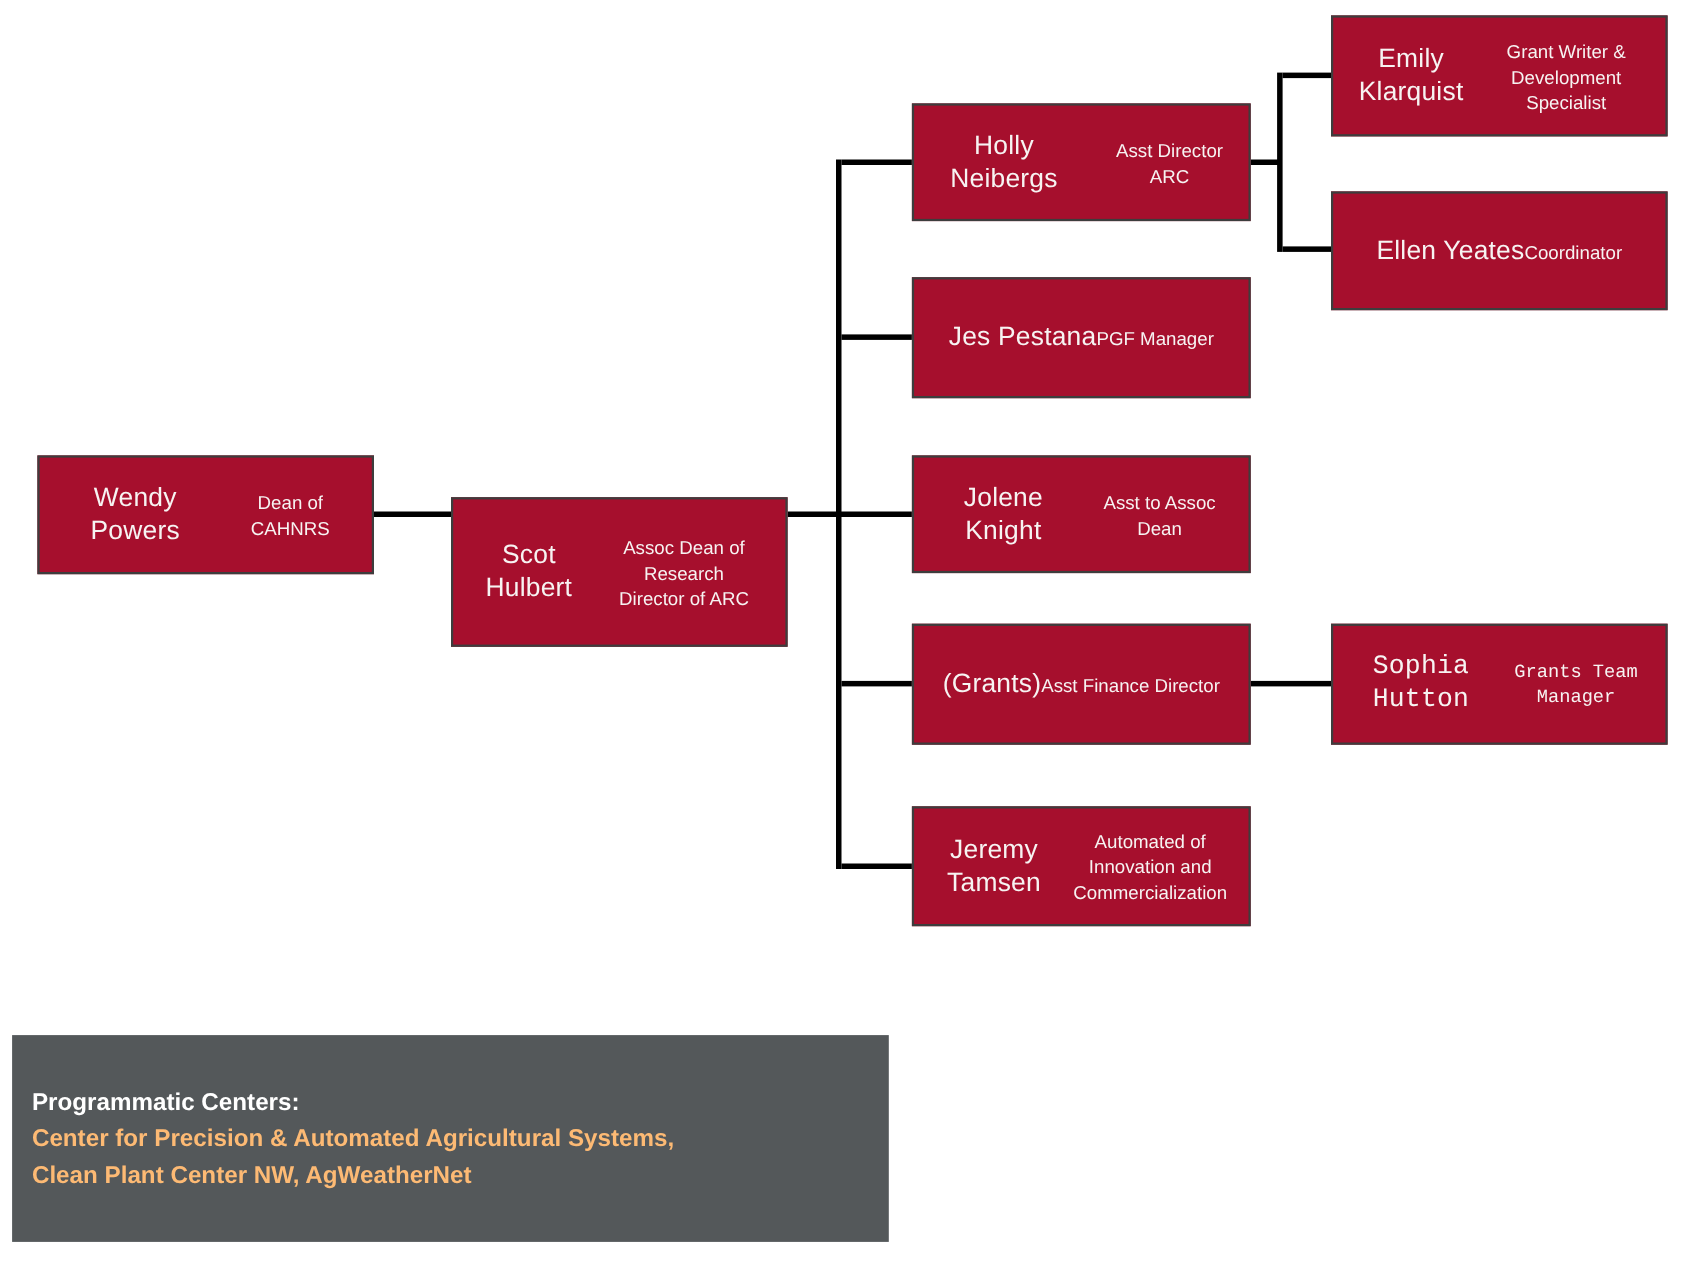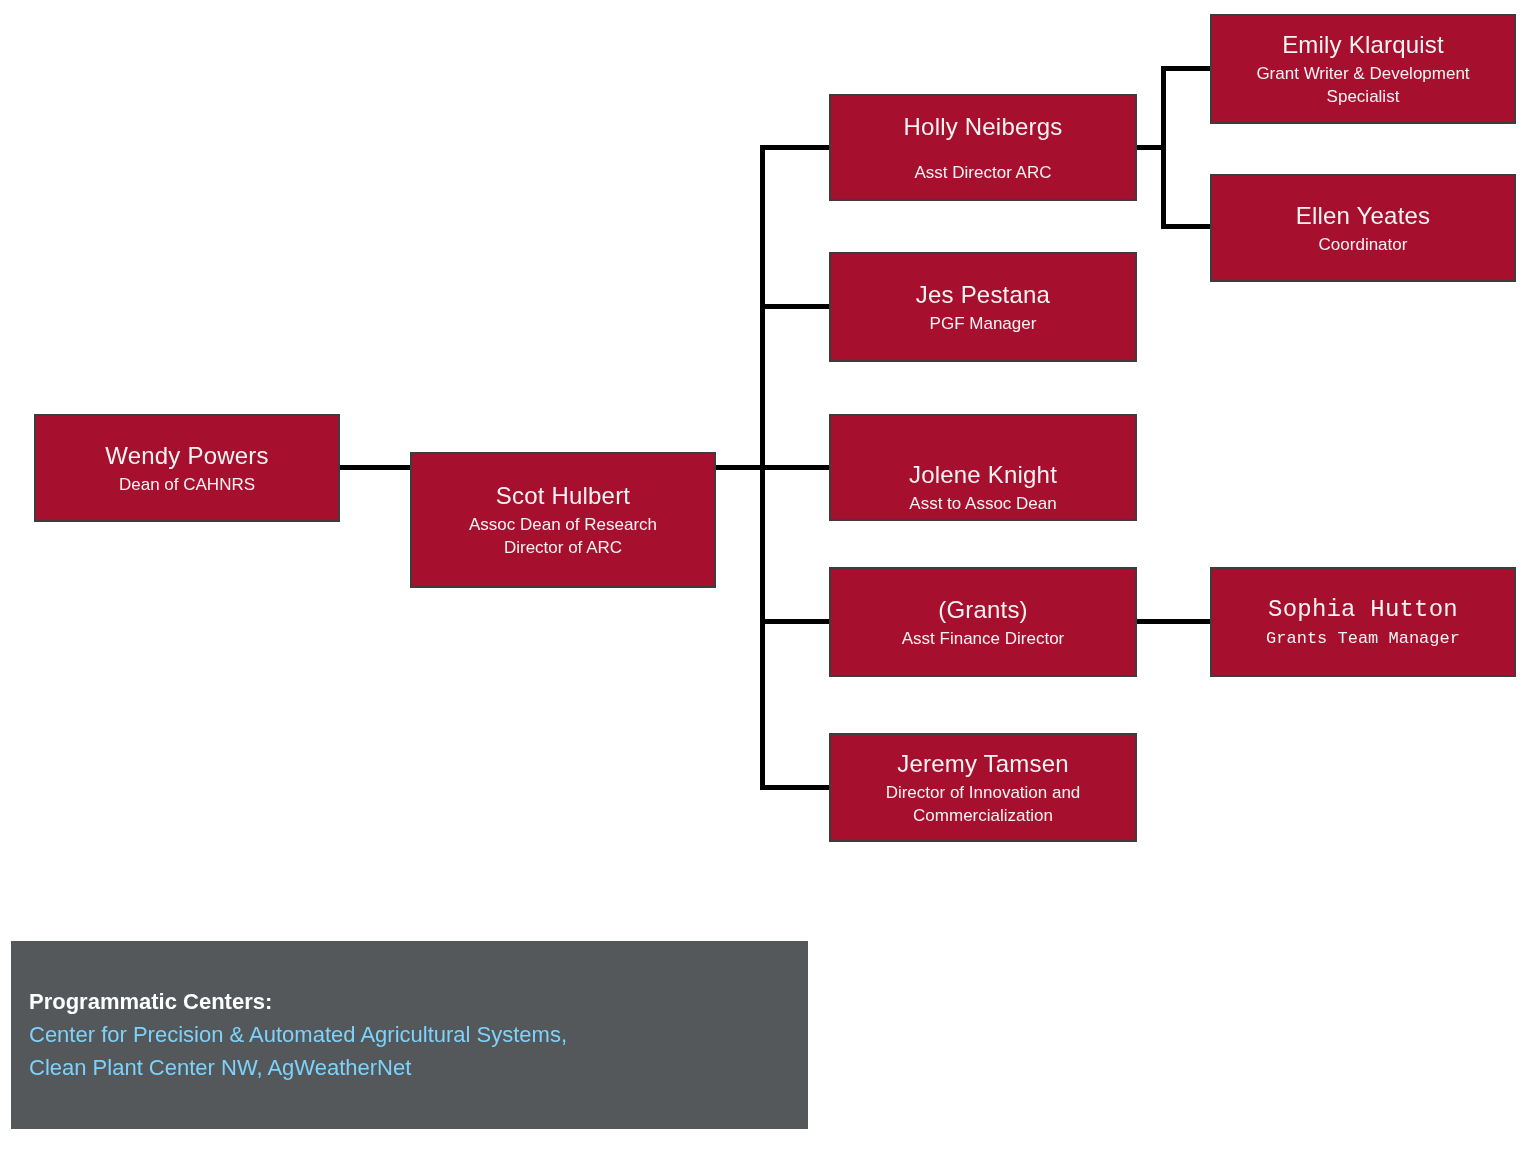--- a/index.html
+++ b/index.html
@@ -34,21 +34,21 @@
   .c-branch-ellen  { left: 1166px; top: 224px; width: 44px;  height: 5px; }
   .c-vacant-sophia { left: 1137px; top: 619px; width: 73px;  height: 5px; }
 
   
   .node {
     position: absolute;
     box-sizing: border-box;
     background: #A60F2D;
     border: 2px solid #3d3d3d;
     display: flex;
-    flex-direction: column;
+    flex-direction: row;
     justify-content: center;
     align-items: center;
     text-align: center;
     color: #f7f3f2;
     padding: 4px 10px;
   }
   .node-name {
     font-size: 24px;
     font-weight: 400;
     line-height: 30px;
@@ -85,23 +85,23 @@
     padding: 44px 20px 0 18px;
   }
   .footer-heading {
     font-size: 22px;
     font-weight: 700;
     line-height: 33px;
     color: #ffffff;
   }
   .footer-body {
     font-size: 22px;
-    font-weight: 400;
+    font-weight: 700;
     line-height: 33px;
-    color: #7dd3fc;
+    color: #fdba74;
     white-space: pre-line;
   }
 </style>
 </head>
 <body>
 
 <div class="canvas">
 
   <div class="line c-wendy-scot"></div>
   <div class="line c-scot-branch"></div>
@@ -142,21 +142,21 @@
     <div class="node-title">Asst to Assoc Dean</div>
   </div>
 
   <div class="node n-vacant">
     <div class="node-name">(Grants)</div>
     <div class="node-title">Asst Finance Director</div>
   </div>
 
   <div class="node n-jeremy">
     <div class="node-name">Jeremy Tamsen</div>
-    <div class="node-title">Director of Innovation and
+    <div class="node-title">Automated of Innovation and
 Commercialization</div>
   </div>
 
   <div class="node n-emily">
     <div class="node-name">Emily Klarquist</div>
     <div class="node-title">Grant Writer &amp; Development
 Specialist</div>
   </div>
 
   <div class="node n-ellen">

